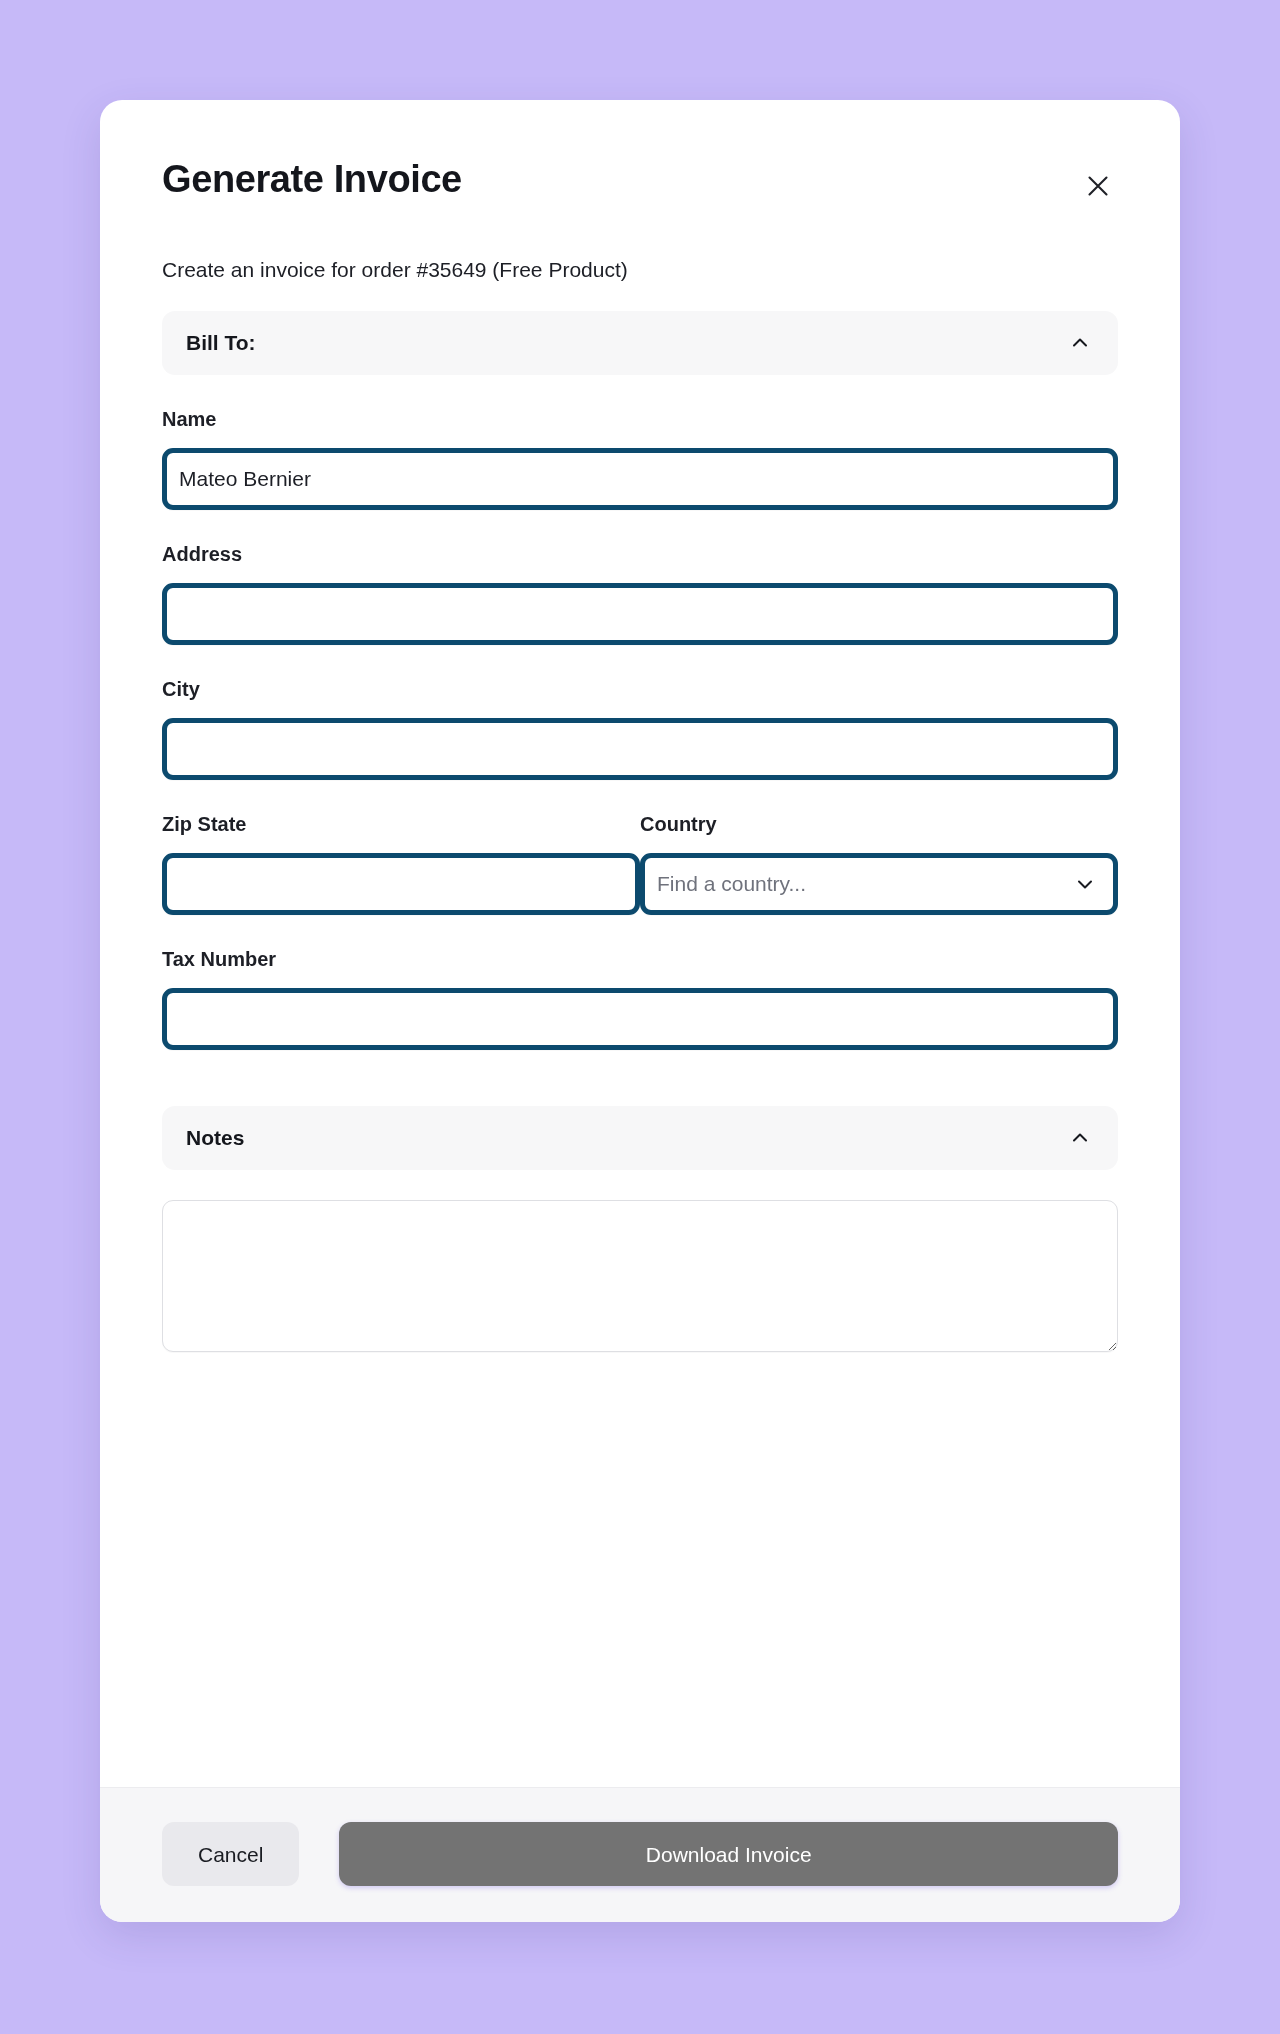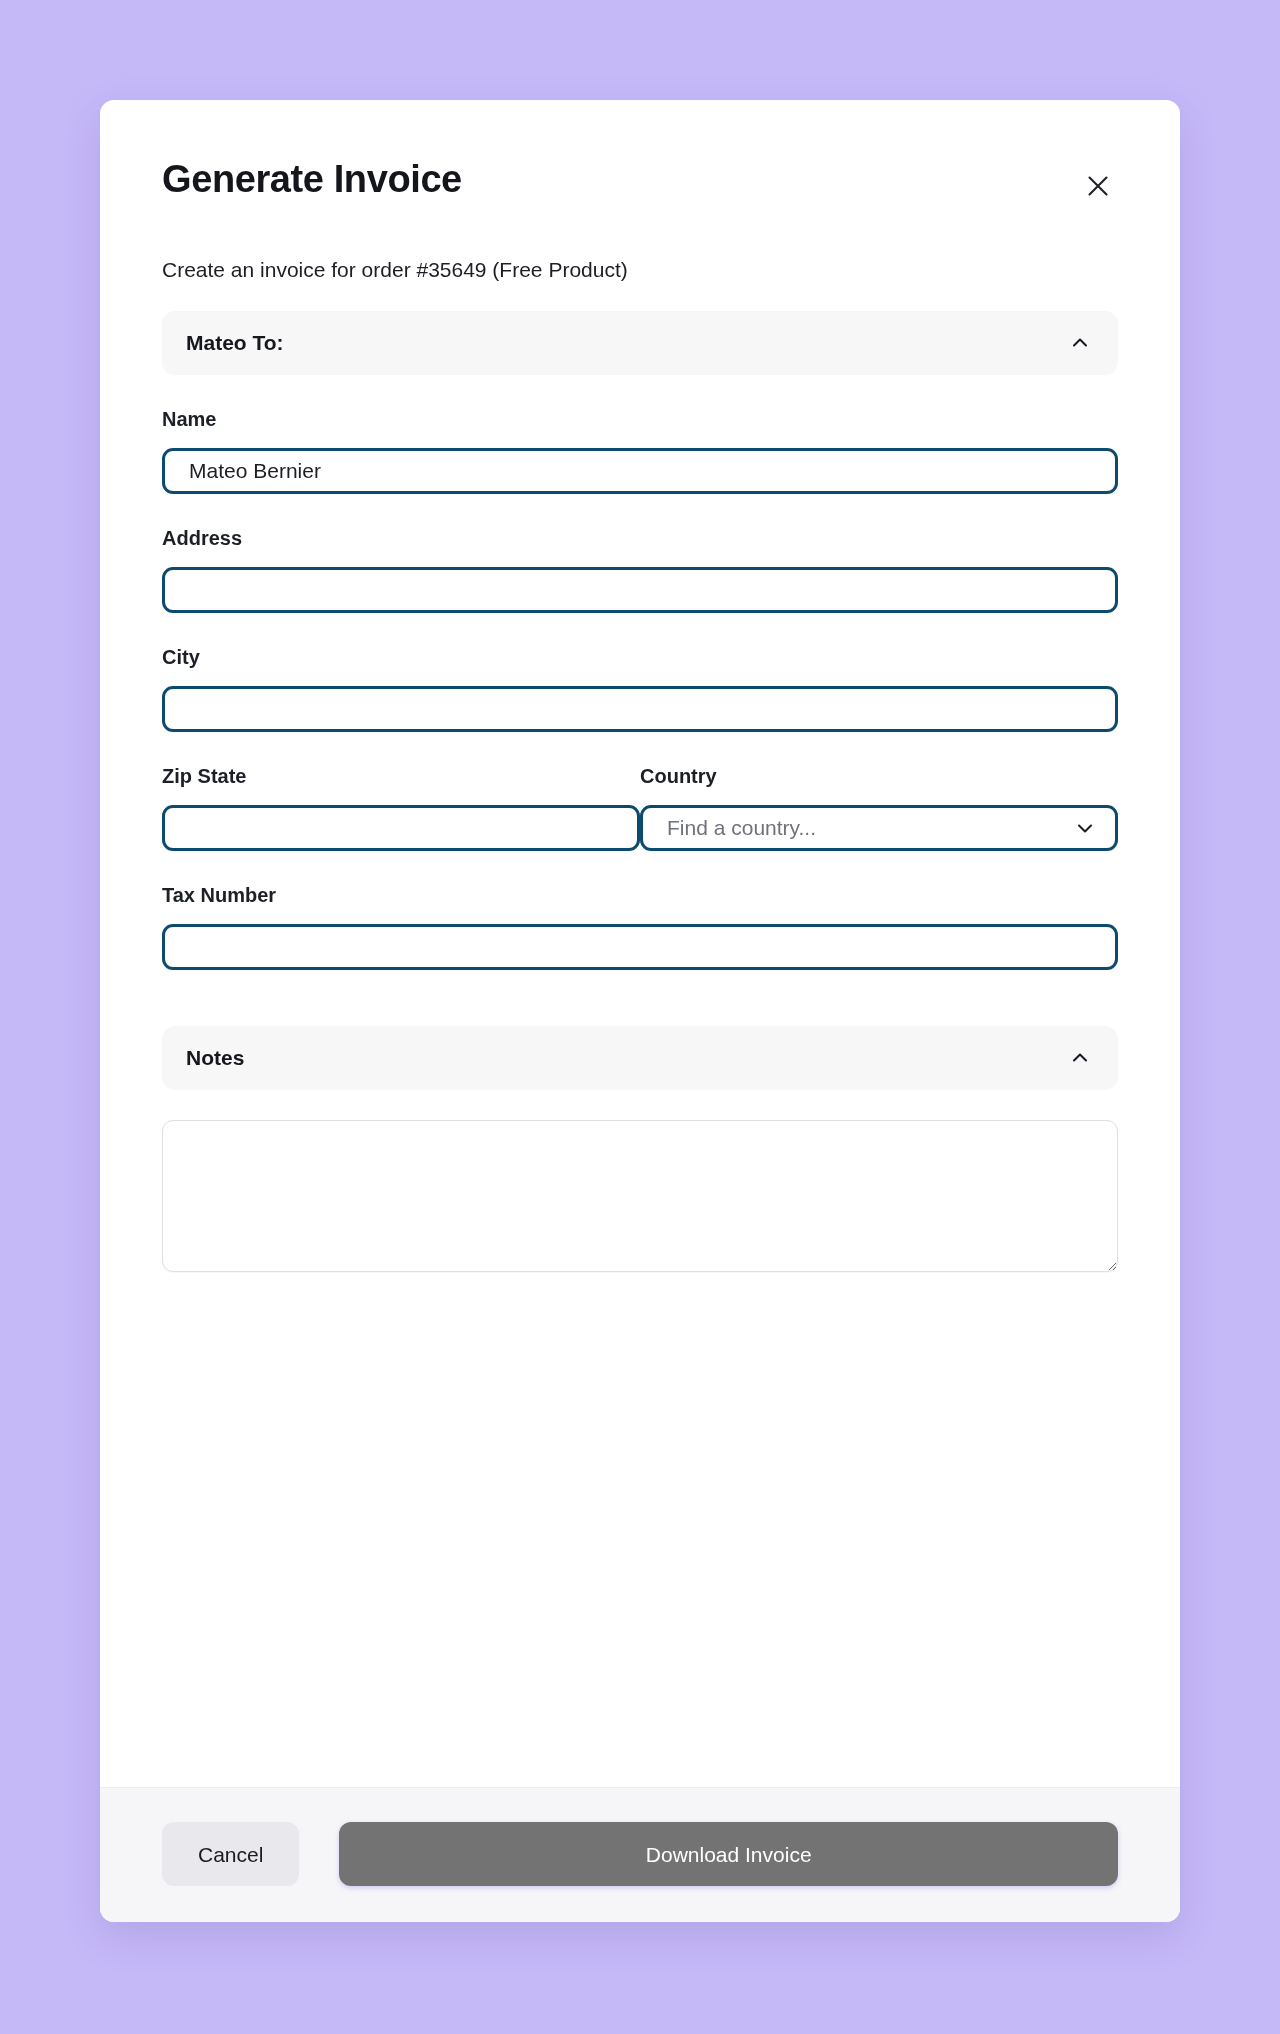--- a/index.html
+++ b/index.html
@@ -19,21 +19,21 @@
     background: #c6b9f8;
   }
 
   .modal {
     position: absolute;
     left: 100px;
     top: 100px;
     width: 1080px;
     height: 1822px;
     background: #ffffff;
-    border-radius: 14px;
+    border-radius: 22px;
     box-shadow: 0 14px 40px rgba(60, 40, 130, 0.14);
     overflow: hidden;
     display: flex;
     flex-direction: column;
   }
 
   .modal-scroll {
     flex: 1 1 auto;
     overflow: hidden;
     padding: 0 0 0 0;
@@ -112,25 +112,25 @@
     display: block;
     font-size: 20px;
     color: #1d1f26;
     font-weight: 700;
     margin-bottom: 17px;
     line-height: 1.2;
   }
 
   .input {
     width: 100%;
-    height: 46px;
-    border: 3px solid #0c4a6e;
+    height: 62px;
+    border: 5px solid #0c4a6e;
     border-radius: 11px;
     background: #ffffff;
-    padding: 0 24px;
+    padding: 0 12px;
     font-family: "Liberation Sans", sans-serif;
     font-size: 21px;
     color: #1d1f26;
     outline: none;
     box-shadow: 0 1px 1px rgba(16, 18, 26, 0.03);
   }
   .input::placeholder { color: #6f727c; }
 
   .row {
     display: flex;
@@ -218,21 +218,21 @@
           <svg width="26" height="26" viewBox="0 0 26 26" fill="none">
             <path d="M4.5 4.5 L21.5 21.5 M21.5 4.5 L4.5 21.5" stroke="currentColor" stroke-width="2.1" stroke-linecap="round"></path>
           </svg>
         </span>
       </button>
     </div>
 
     <div class="modal-subtitle">Create an invoice for order #35649 (Free Product)</div>
 
     <div class="section-header">
-      <span class="section-header-label">Mateo To:</span>
+      <span class="section-header-label">Bill To:</span>
       <span class="chev">
         <svg width="22" height="22" viewBox="0 0 22 22" fill="none">
           <path d="M5 13.5 L11 7.5 L17 13.5" stroke="currentColor" stroke-width="2" stroke-linecap="round" stroke-linejoin="round"></path>
         </svg>
       </span>
     </div>
 
     <div class="fields">
 
       <div class="field">

